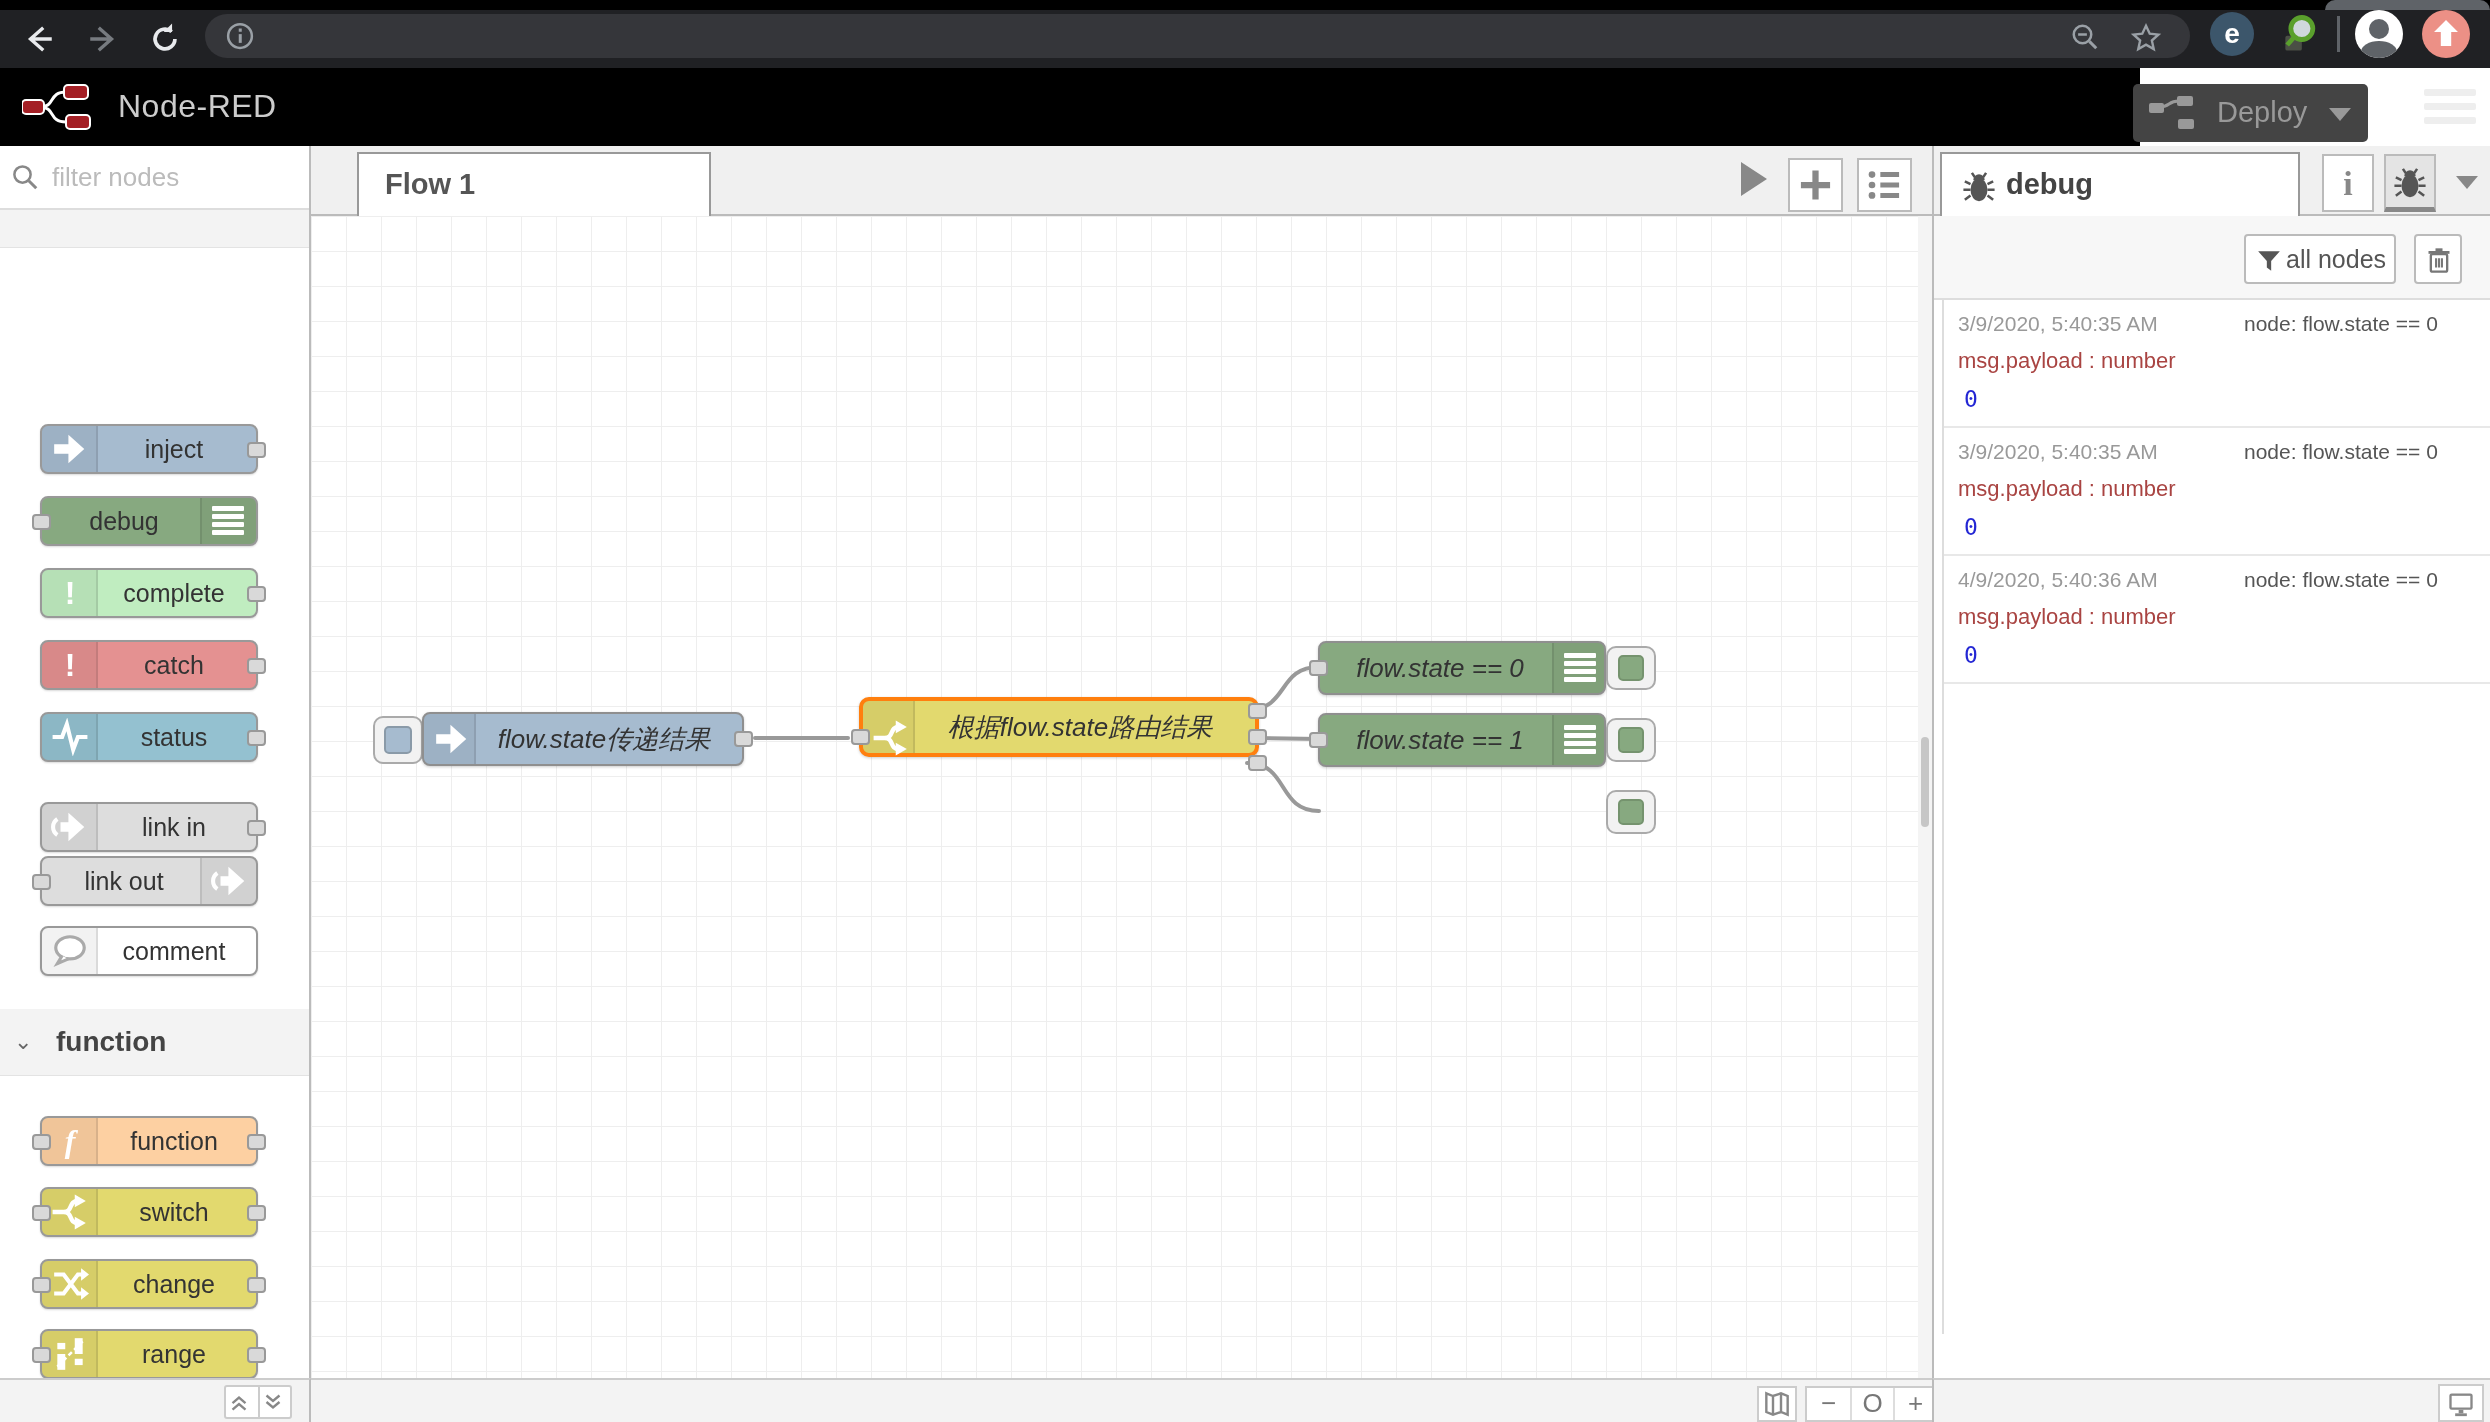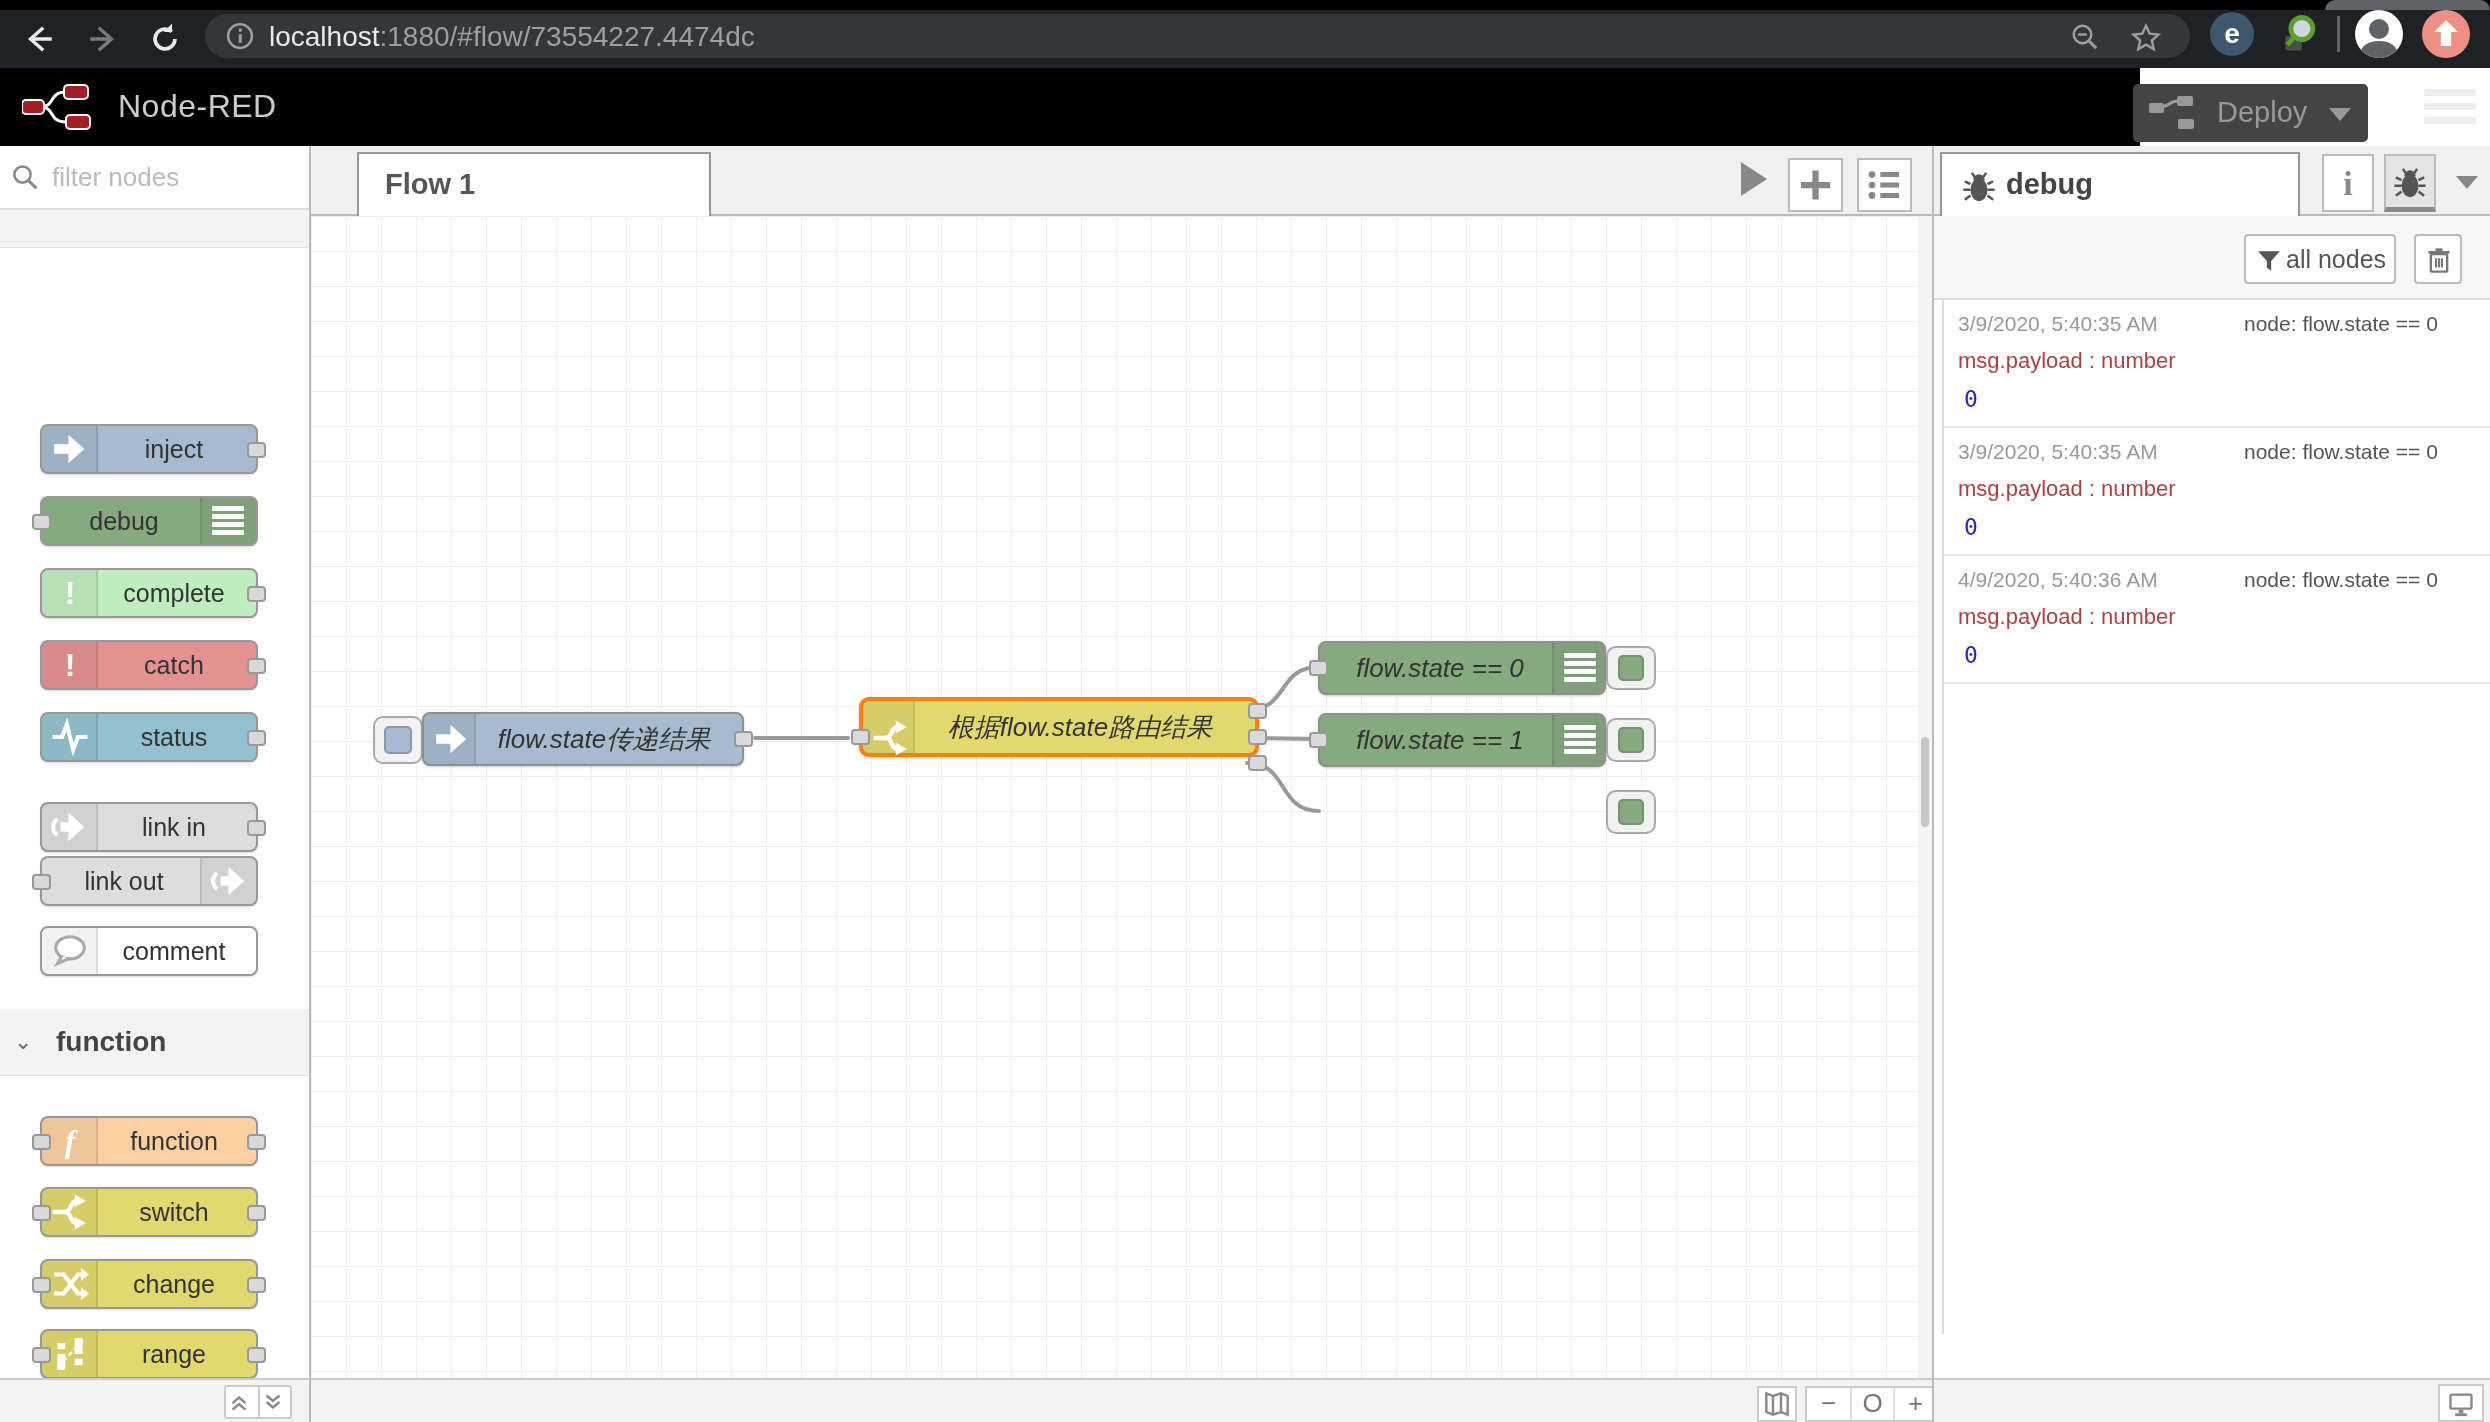--- a/index.html
+++ b/index.html
@@ -155,21 +155,20 @@
         </svg>
     </div>
     <div class="abs" id="url-pill">
       <div class="abs" id="url-info">
         <svg viewBox="0 0 24 24" width="30" height="30">
             <circle cx="12" cy="12" r="9.5" stroke="#9aa0a6" stroke-width="2" fill="none"></circle>
             <rect x="11" y="10.5" width="2.4" height="7" fill="#9aa0a6"></rect>
             <rect x="11" y="6" width="2.4" height="2.6" fill="#9aa0a6"></rect>
           </svg>
       </div>
-      <div class="abs" id="url-text"><span class="host">localhost</span><span>:1880/#flow/73554227.4474dc</span></div>
       <div class="abs pill-right-icon" style="left:1865px">
         <svg viewBox="0 0 24 24" width="30" height="30">
             <circle cx="10" cy="10" r="7" stroke="#9aa0a6" stroke-width="2" fill="none"></circle>
             <line x1="6.5" y1="10" x2="13.5" y2="10" stroke="#9aa0a6" stroke-width="2"></line>
             <line x1="15.5" y1="15.5" x2="21" y2="21" stroke="#9aa0a6" stroke-width="2.4"></line>
           </svg>
       </div>
       <div class="abs pill-right-icon" style="left:1925px">
         <svg viewBox="0 0 24 24" width="32" height="32">
             <path d="M12 2.8 l2.8 6 6.5.7 -4.9 4.4 1.4 6.4 -5.8-3.3 -5.8 3.3 1.4-6.4 -4.9-4.4 6.5-.7 z" stroke="#9aa0a6" stroke-width="1.8" fill="none"></path>

